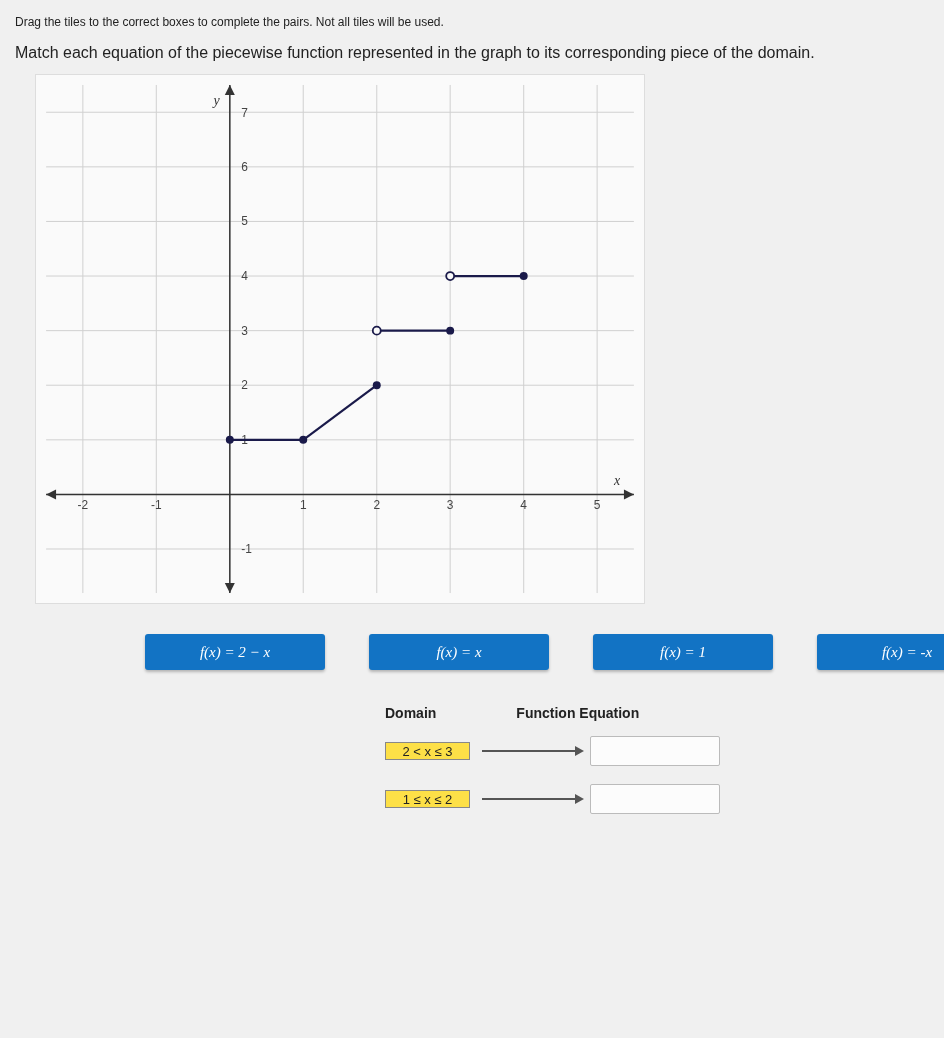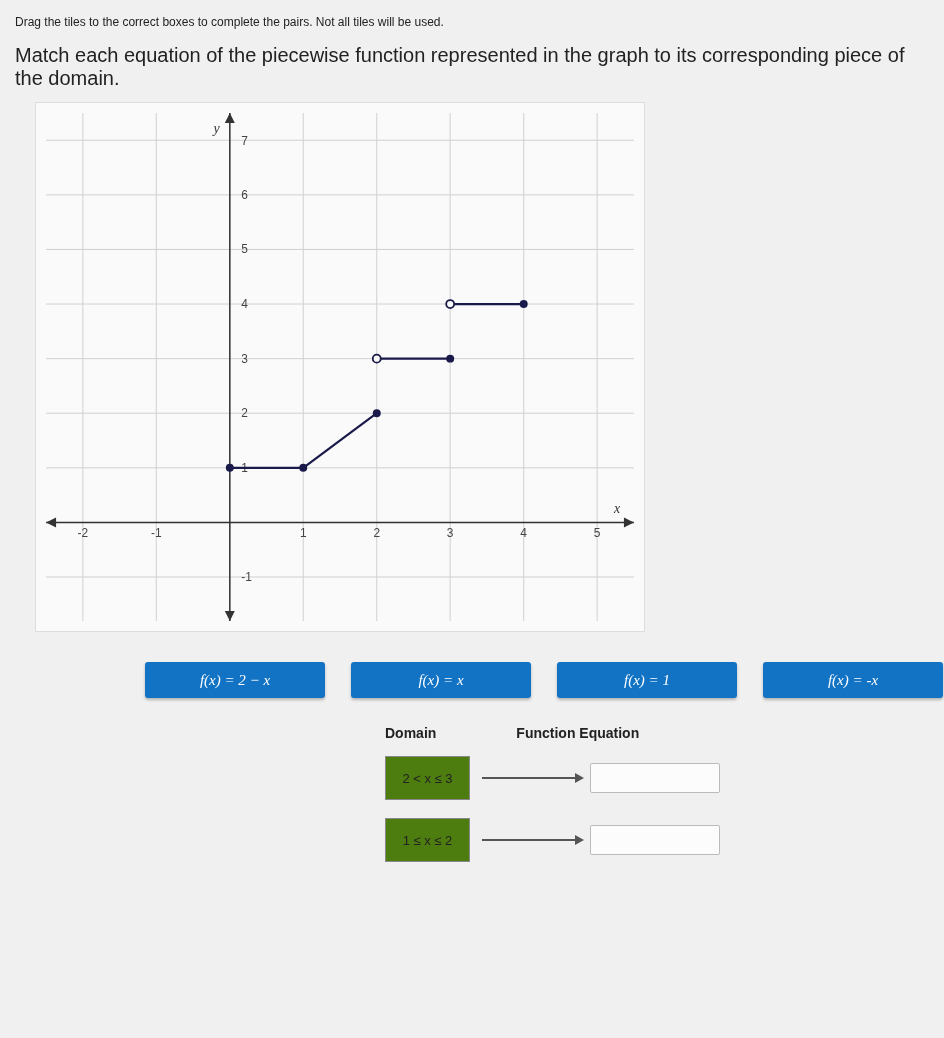--- a/index.html
+++ b/index.html
@@ -5,21 +5,21 @@
   * { box-sizing: border-box; }
   body {
     margin: 0;
     padding: 10px 15px;
     font-family: Arial, sans-serif;
     background: #f0f0f0;
     color: #222;
     width: 944px;
   }
   .instr1 { font-size: 12px; margin: 5px 0 15px 0; }
-  .instr2 { font-size: 20px; margin: 0 0 12px 0; }
+  .instr2 { font-size: 16px; margin: 0 0 12px 0; }
   .graph-wrap {
     width: 610px;
     height: 530px;
     background: #fafafa;
     border: 1px solid #ddd;
     position: relative;
     margin-left: 20px;
     margin-bottom: 30px;
   }
   .graph-svg { width: 100%; height: 100%; display:block; }
@@ -28,23 +28,23 @@
   .arrow { fill: #333; }
   .tick-label { font-size: 12px; fill: #444; font-family: Arial; }
   .axis-label { font-size: 14px; fill: #333; font-style: italic; font-family: 'Times New Roman', serif; }
   .seg { stroke: #1a1a4a; stroke-width: 2.2; }
   .pt-closed { fill: #1a1a4a; }
   .pt-open { fill: #fafafa; stroke: #1a1a4a; stroke-width: 1.8; }
 
   .tiles {
     display: grid;
     grid-template-columns: repeat(4, 180px);
-    gap: 18px 26px;
+    gap: 18px 44px;
     margin-left: 130px;
-    margin-bottom: 27px;
+    margin-bottom: 35px;
   }
   .tile {
     background: #1273c4;
     color: #fff;
     height: 36px;
     border-radius: 3px;
     display: flex;
     align-items: center;
     justify-content: center;
     font-size: 15px;
@@ -55,23 +55,23 @@
   }
 
   .matching {
     margin-left: 370px;
     font-size: 14px;
   }
   .match-header { display: flex; gap: 80px; margin-bottom: 15px; font-weight: bold; }
   .match-row { display: flex; align-items: center; margin-bottom: 18px; }
   .domain-box {
     border: 1.5px solid #888;
-    background: #4d7c0f;
+    background: #fde047;
     width: 85px;
-    height: 44px;
+    height: 18px;
     display: flex;
     align-items: center;
     justify-content: center;
     font-size: 13px;
   }
   .arrow-line {
     width: 100px;
     height: 1.5px;
     background: #555;
     position: relative;

